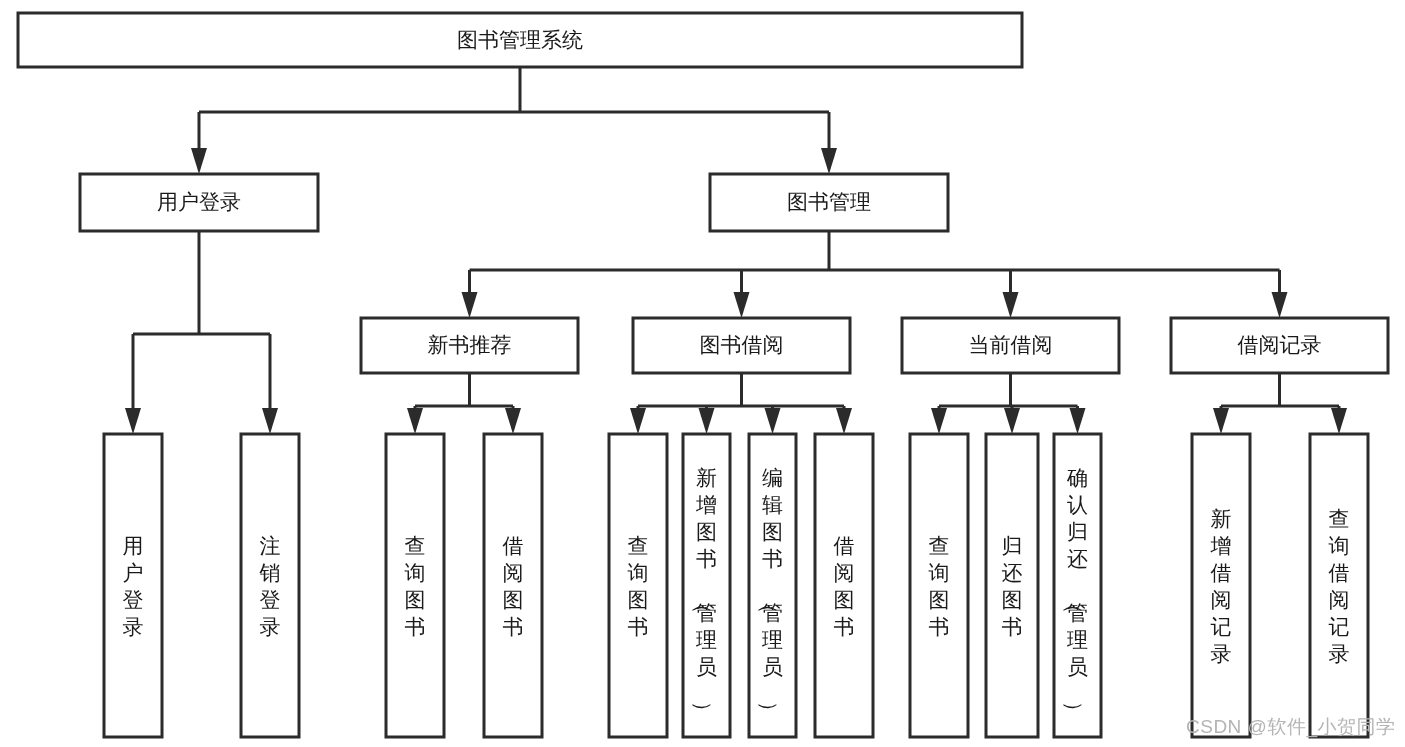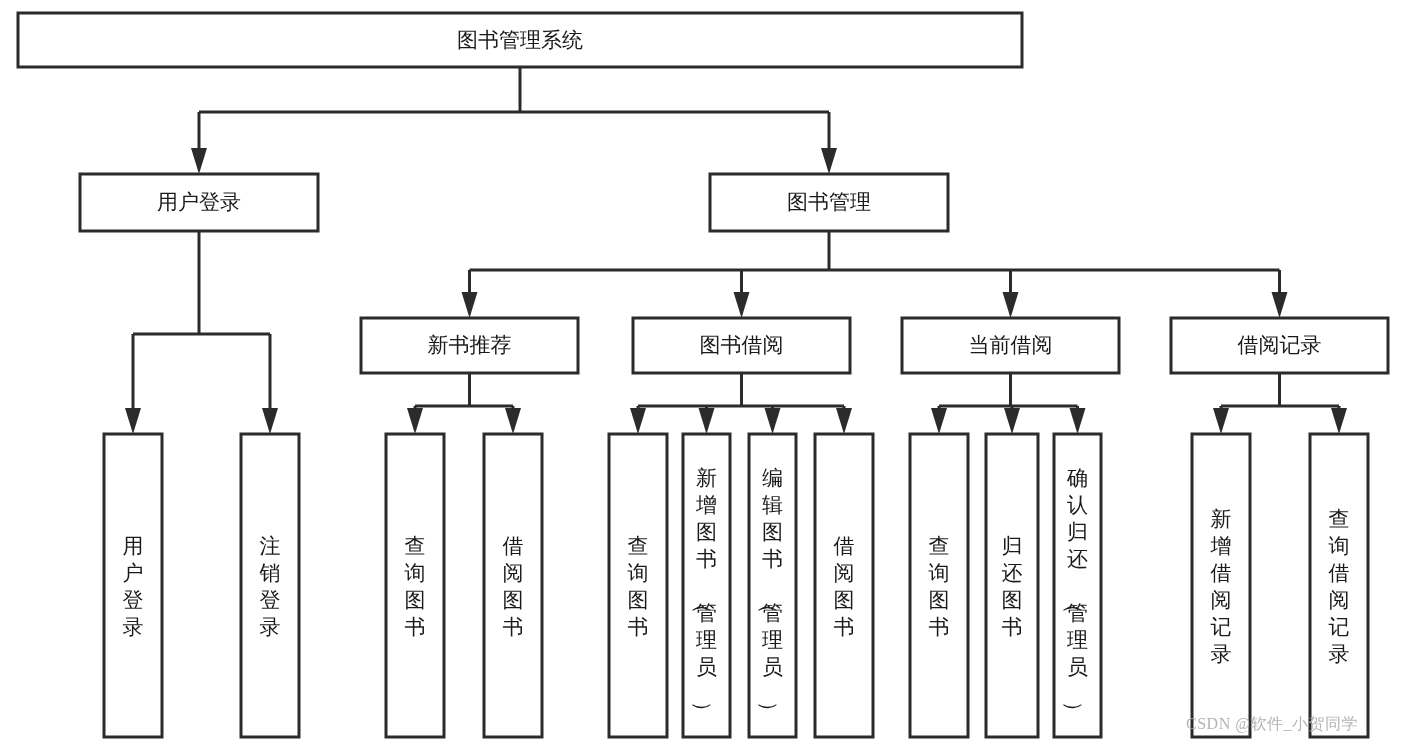--- a/index.html
+++ b/index.html
@@ -50,22 +50,22 @@
   }
   .node-label-v {
     font-family: "Liberation Sans", "DejaVu Sans", sans-serif;
     font-size: 21px;
     fill: #1a1a1a;
     text-anchor: middle;
     white-space: pre;
   }
   .watermark {
     position: absolute;
-    font-family: Liberation Serif, serif;
-    font-size: 16px;
+    font-family: Liberation Sans, sans-serif;
+    font-size: 19px;
     color: #b4b4b4;
     left: 1186px;
     top: 714px;
     letter-spacing: 0.5px;
     pointer-events: none;
     user-select: none;
   }
 </style>
 </head>
 <body>

